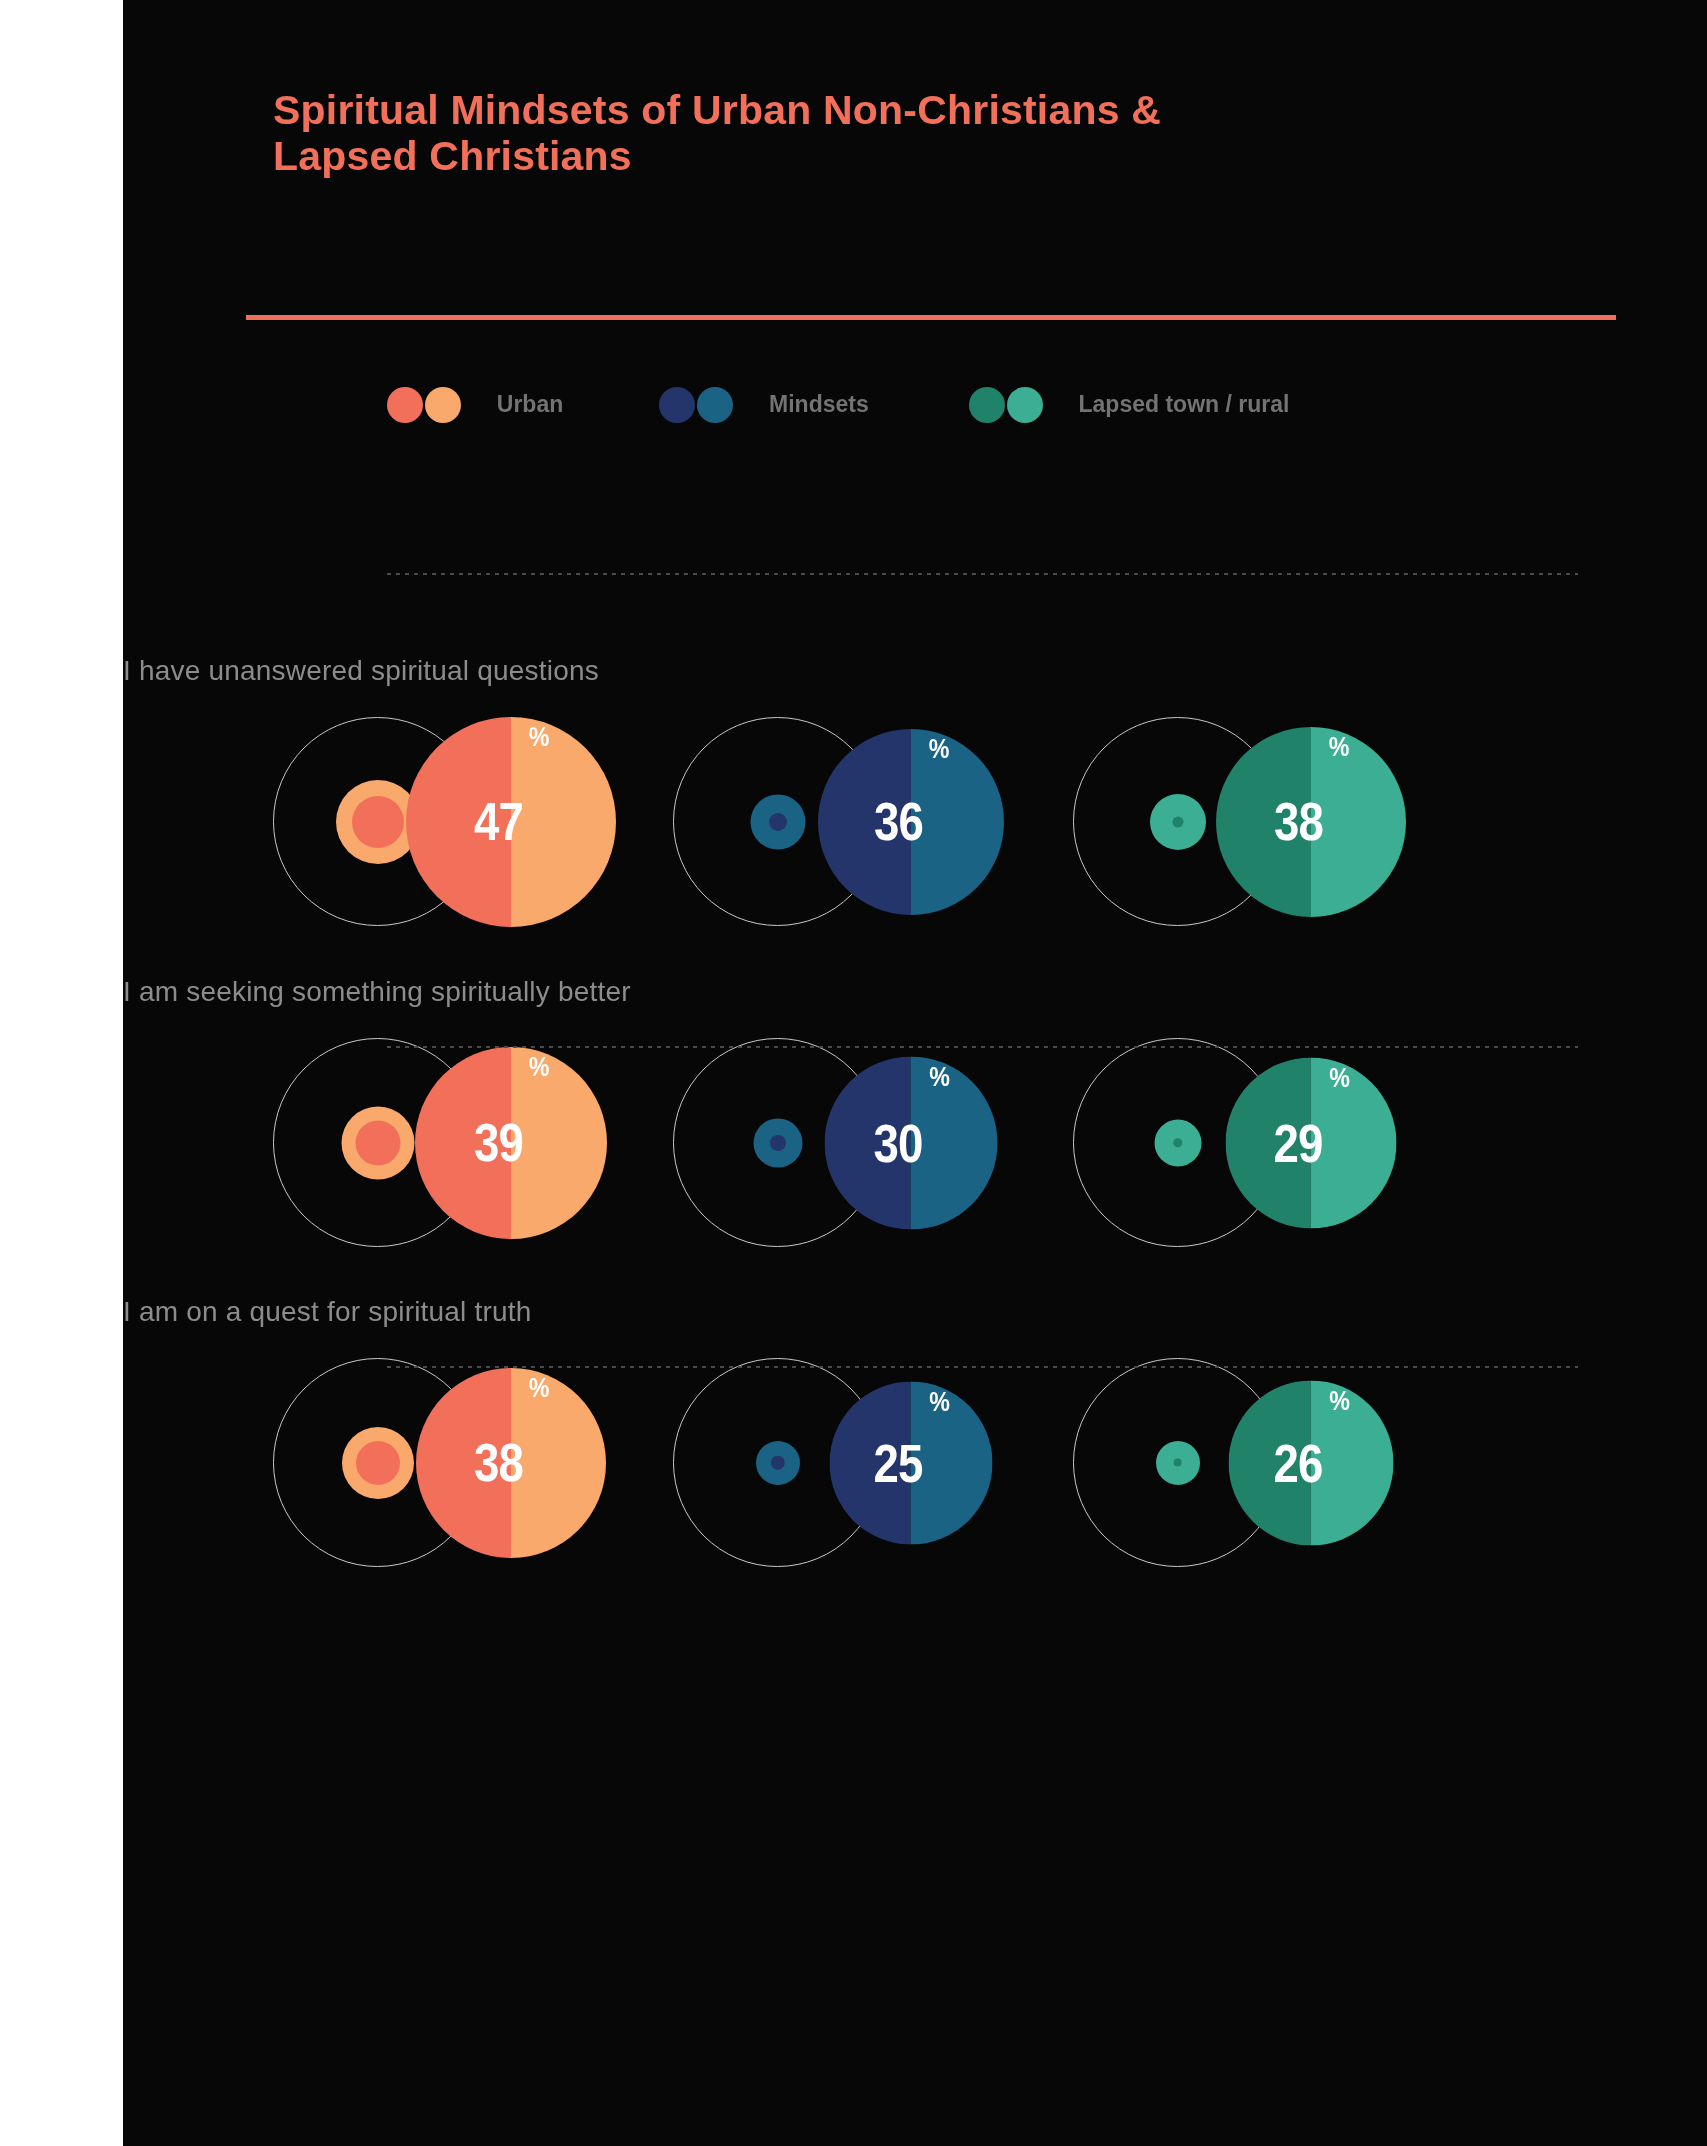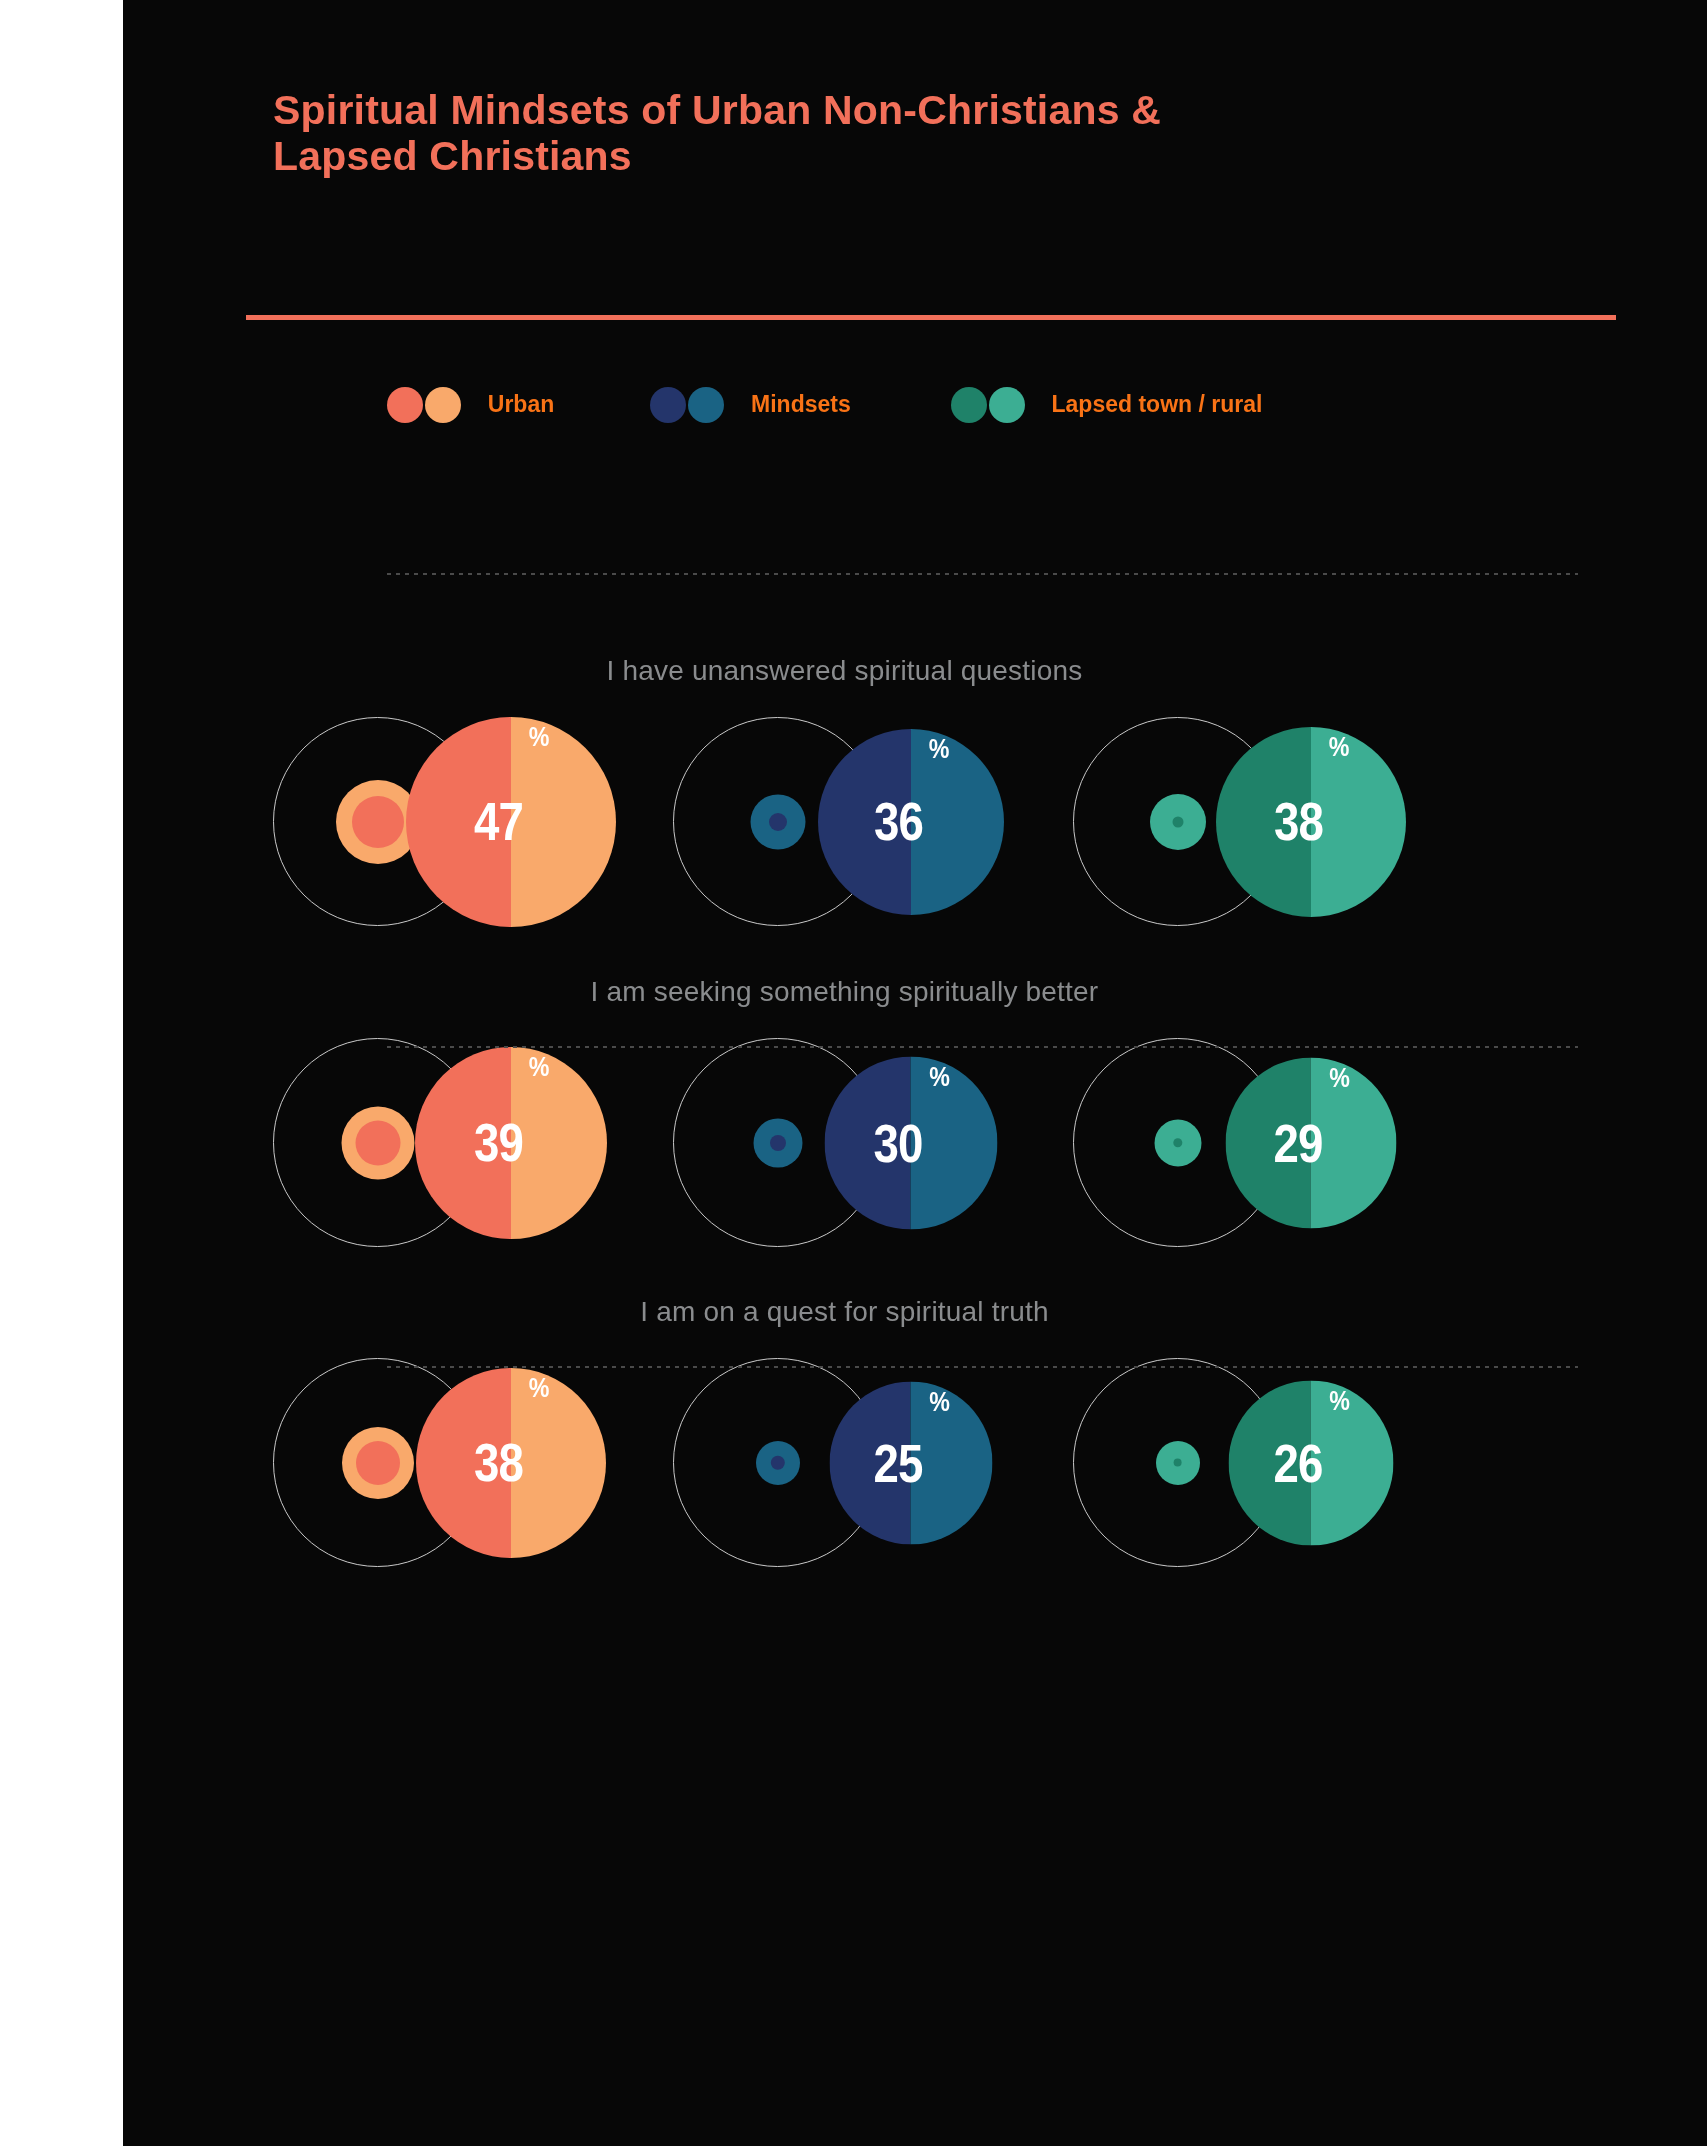--- a/index.html
+++ b/index.html
@@ -80,24 +80,24 @@
     align-items: center;
   }
   .dot {
     width: 36px;
     height: 36px;
     border-radius: 50%;
     display: block;
   }
   .dot.second { margin-left: 1.8px; }
   .legend-label {
-    color: #f97316;
+    color: #737373;
     font-size: 23px;
     font-weight: bold;
-    margin-left: 27px;
+    margin-left: 36px;
     white-space: nowrap;
   }
   .legend-note {
     color: #8A8C8E;
     font-size: 23px;
     font-weight: bold;
     font-style: italic;
     margin-left: 20px;
     white-space: nowrap;
   }
@@ -115,21 +115,21 @@
     background-repeat: repeat-x;
   }
 
   
   .row { position: absolute; left: 0; width: 1443px; }
   .row-title {
     position: absolute;
     left: 0;
     top: 0;
     width: 1443px;
-    text-align: center;
+    text-align: left;
     color: #8A8C8E;
     font-size: 28px;
     letter-spacing: 0.2px;
   }
   .circle-strip {
     position: absolute;
     left: 150px;
     top: 62px;
     width: 1209px;
     height: 209px;

